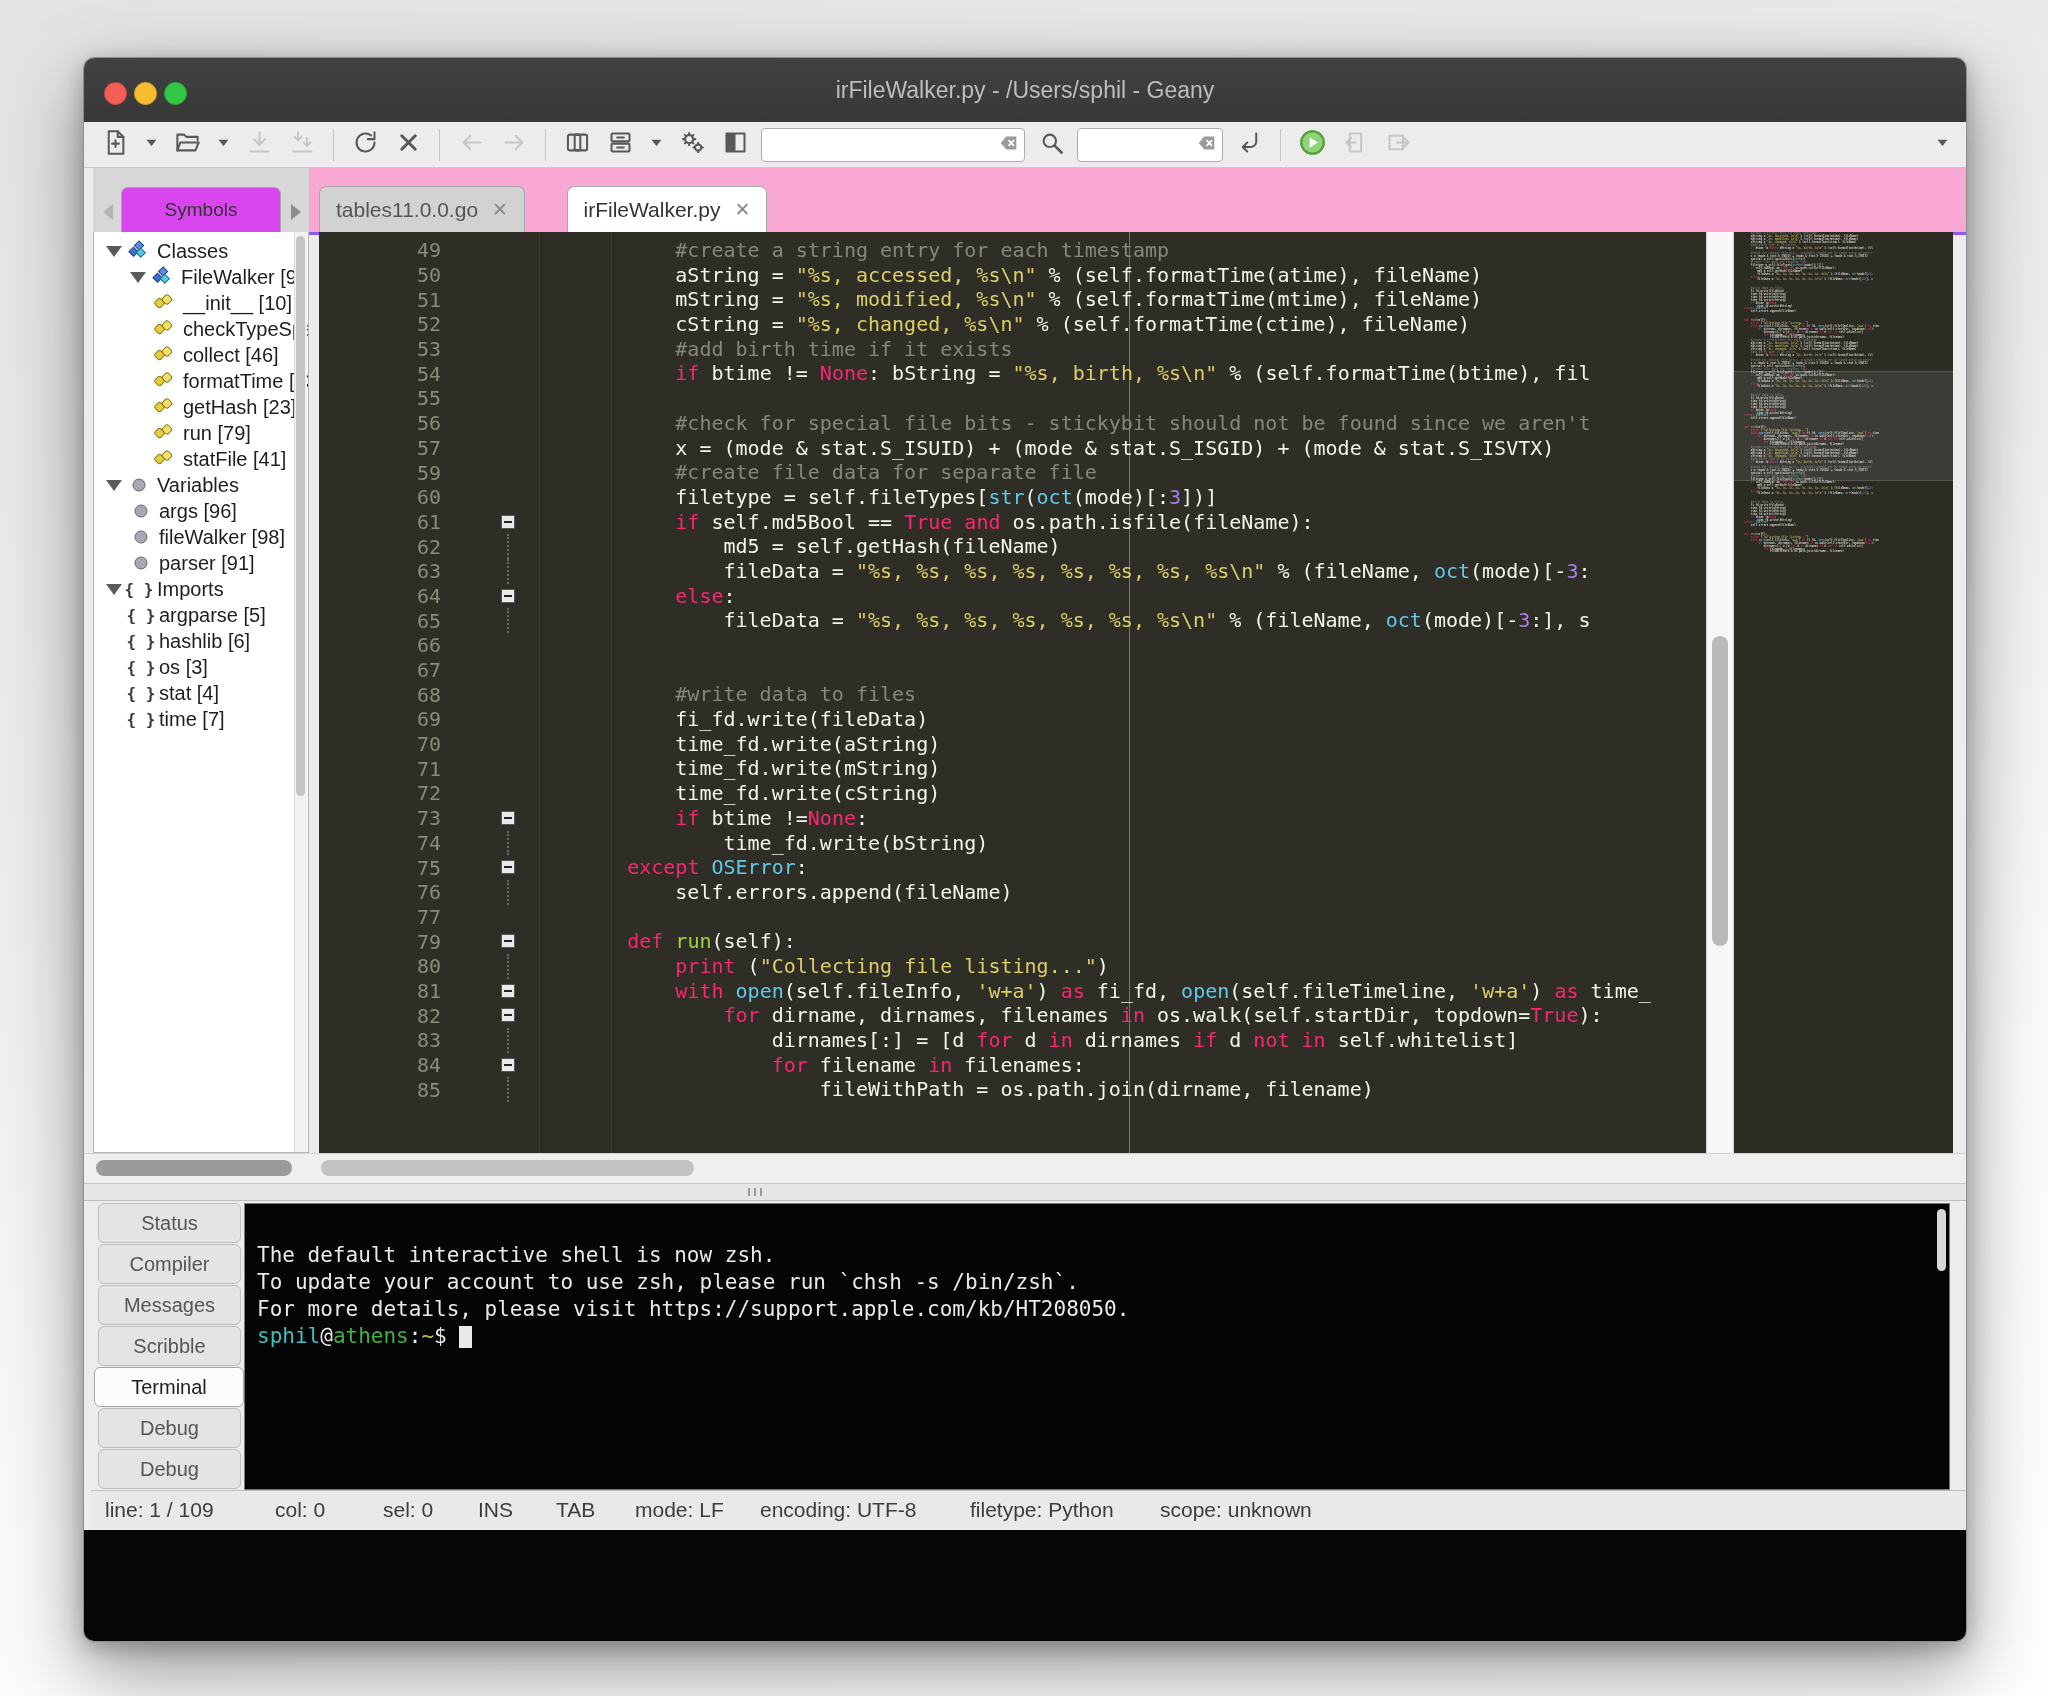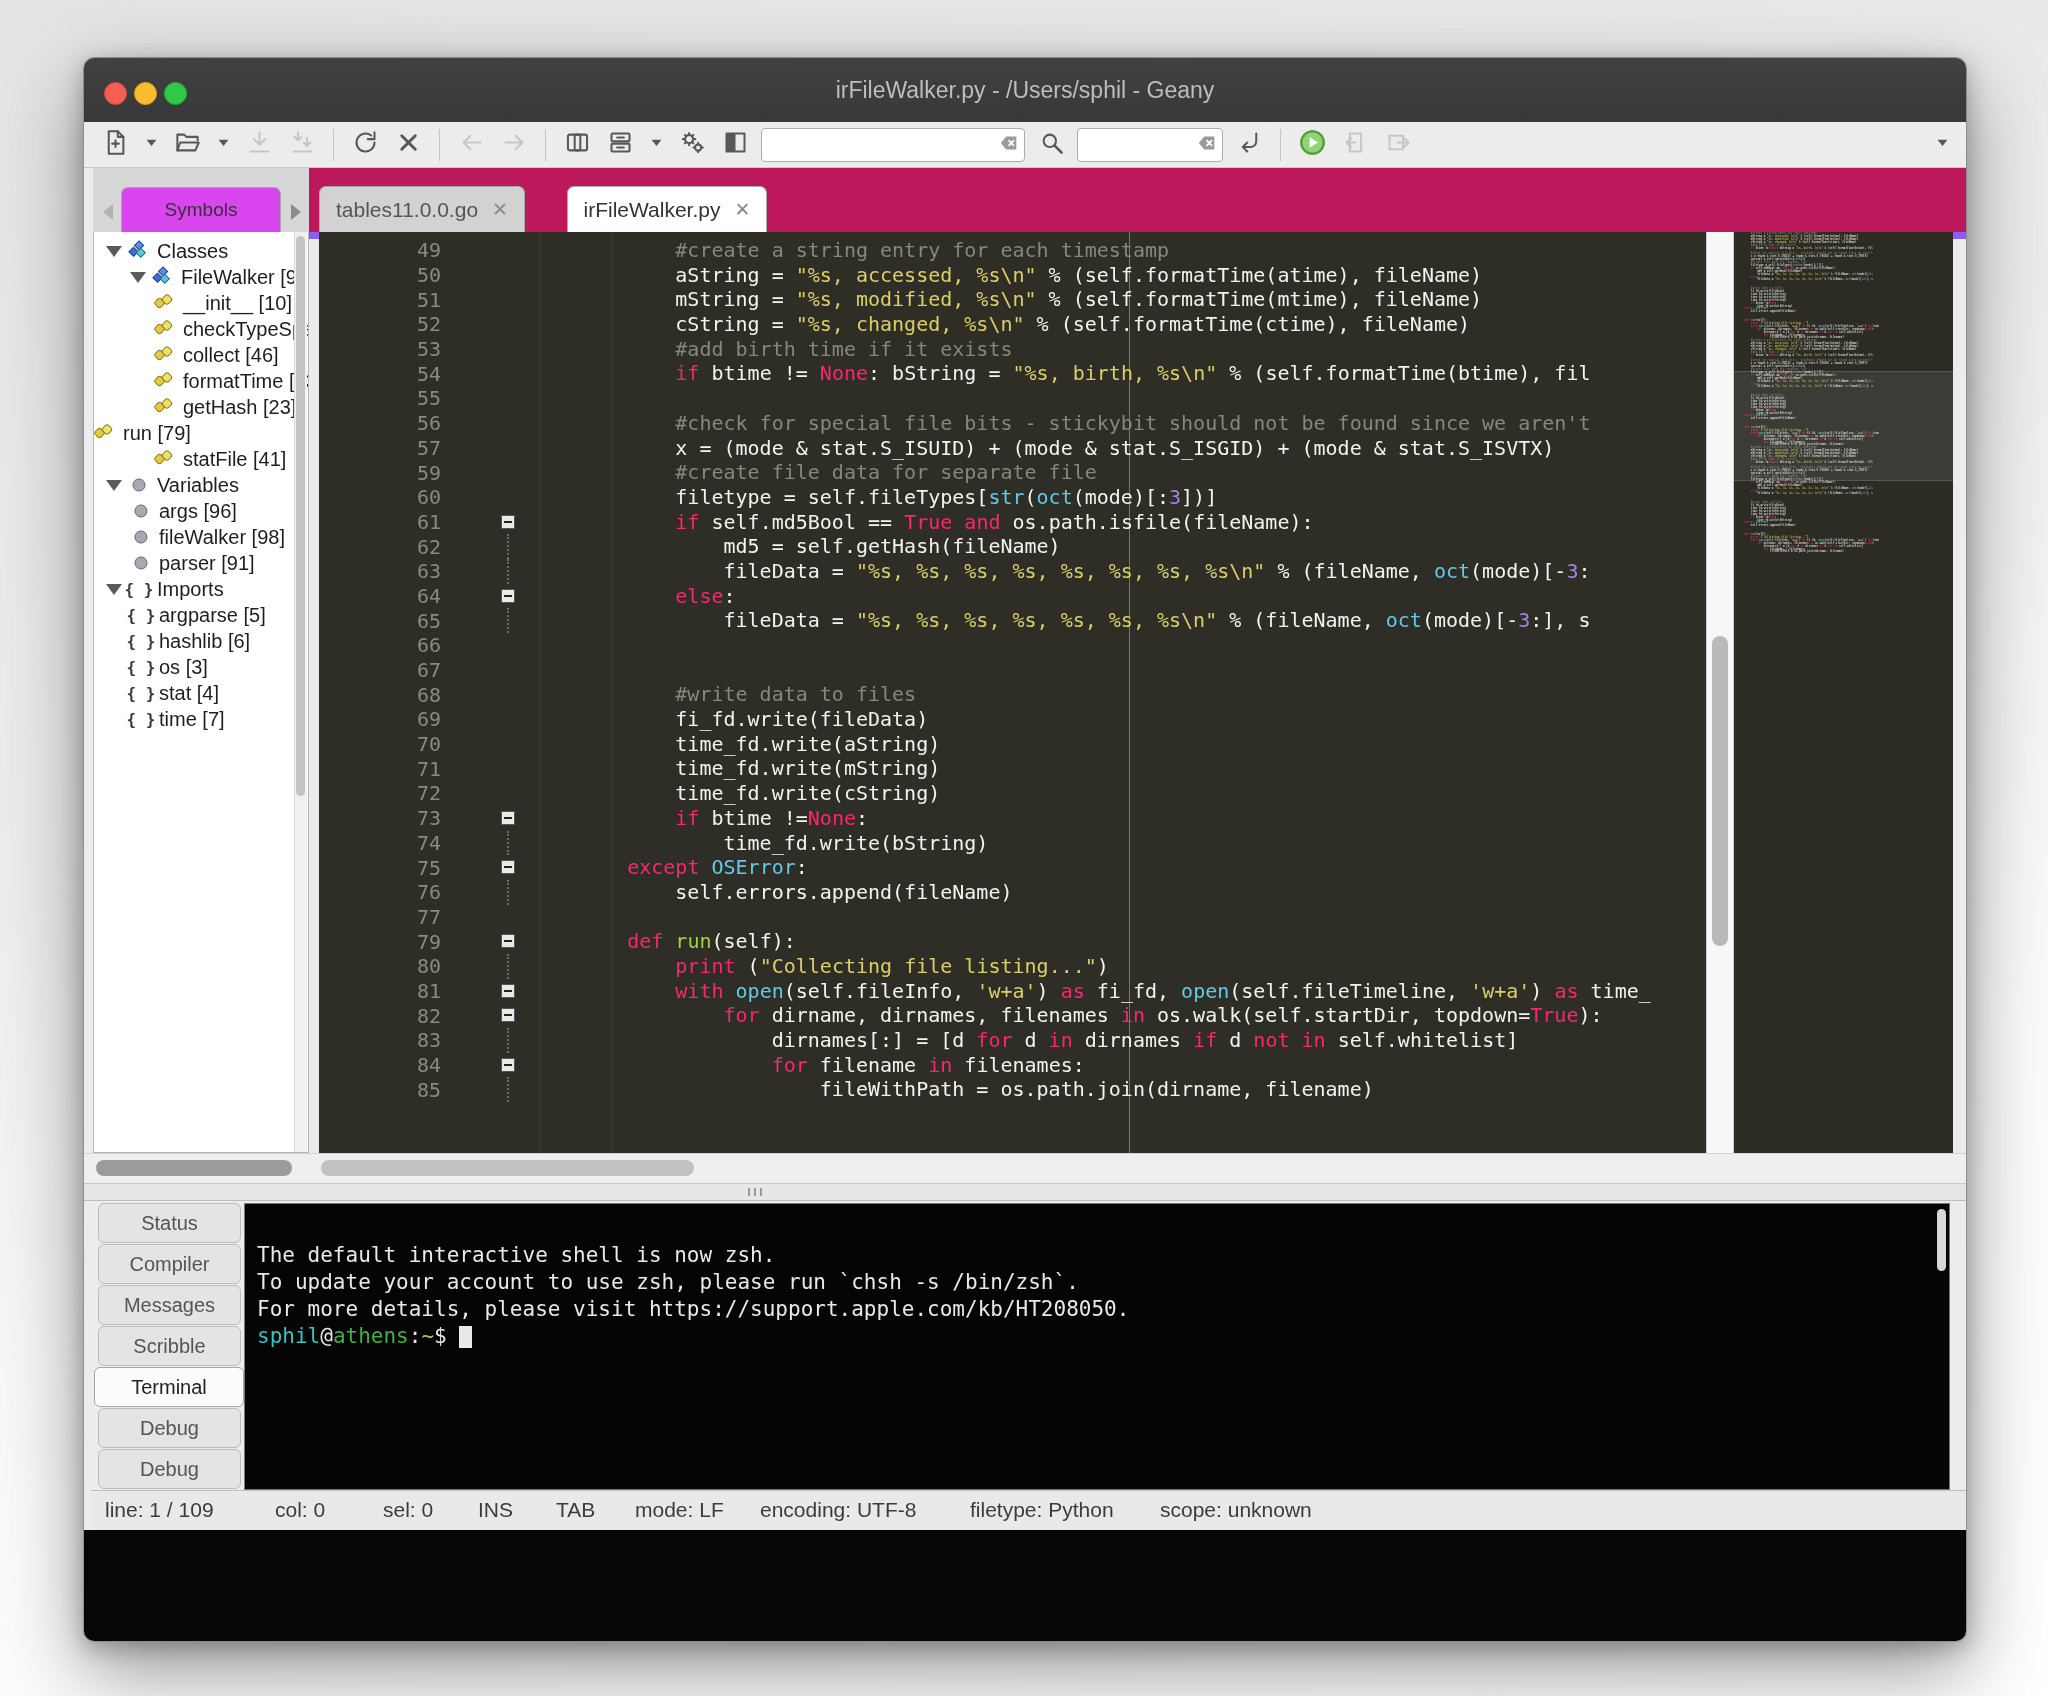--- a/index.html
+++ b/index.html
@@ -31,22 +31,22 @@
   .tbtn.small{width:20px;}
   .tbtn.disabled{color:#c6c6c6;}
   .tbtn svg{width:27px;height:27px;}
   .tbtn.small svg{width:17px;height:17px;}
   .tsep{width:1px;height:32px;background:#c4c4c4;margin:0 5px;flex:none;}
   .tspacer{flex:1;}
   .tentry{height:34px;background:#fff;border:1px solid #adadad;border-radius:4px;position:relative;flex:none;
     display:flex;align-items:center;justify-content:flex-end;padding-right:4px;box-sizing:border-box;}
   .tentry svg{width:22px;height:22px;}
   
-  .tabstrip{position:absolute;left:225px;top:110px;right:0;height:64px;background:#be185d;
-    border-bottom:7px solid #8b5cf6;}
+  .tabstrip{position:absolute;left:225px;top:110px;right:0;height:64px;background:#f9a8d4;
+    border-bottom:3px solid #8b5cf6;}
   .ftab{position:absolute;bottom:0;height:46px;border:1px solid #a8a8a8;border-bottom:none;
     border-radius:7px 7px 0 0;display:flex;align-items:center;gap:14px;padding:0 16px;box-sizing:border-box;
     background:#d2d2d2;color:#555;font-size:21px;}
   .ftab.active{background:#ffffff;color:#333;}
   .ftab .closex{color:#8a8a8a;font-size:19px;}
   
   .side-head{position:absolute;left:9px;top:110px;width:216px;height:64px;background:#d7d7d7;border-bottom:1px solid #bdbdbd;}
   .side-tab{position:absolute;left:28px;bottom:0;width:158px;height:44px;background:#d946ef;
     border:1px solid #a8a8a8;border-bottom:none;border-radius:7px 7px 0 0;
     text-align:center;line-height:44px;font-size:19px;color:#333;}
@@ -369,21 +369,21 @@
             <span class="ticon">
               <svg viewBox="0 0 22 22">
                 <g stroke="#8a7a1a" stroke-width="1">
                   <rect x="1.5" y="7" width="8" height="8" rx="2.5" transform="rotate(45 5.5 11)" fill="#e3cc3e"></rect>
                   <rect x="9" y="3.5" width="8" height="8" rx="2.5" transform="rotate(45 13 7.5)" fill="#f0e06a"></rect>
                 </g>
               </svg>
             </span>
             <span>getHash [23]</span>
           </div>
-          <div class="trow" style="">
+          <div class="trow" style="padding-left: 60px;">
             <span style="width: 0px;"></span>
             <span class="ticon">
               <svg viewBox="0 0 22 22">
                 <g stroke="#8a7a1a" stroke-width="1">
                   <rect x="1.5" y="7" width="8" height="8" rx="2.5" transform="rotate(45 5.5 11)" fill="#e3cc3e"></rect>
                   <rect x="9" y="3.5" width="8" height="8" rx="2.5" transform="rotate(45 13 7.5)" fill="#f0e06a"></rect>
                 </g>
               </svg>
             </span>
             <span>run [79]</span>

